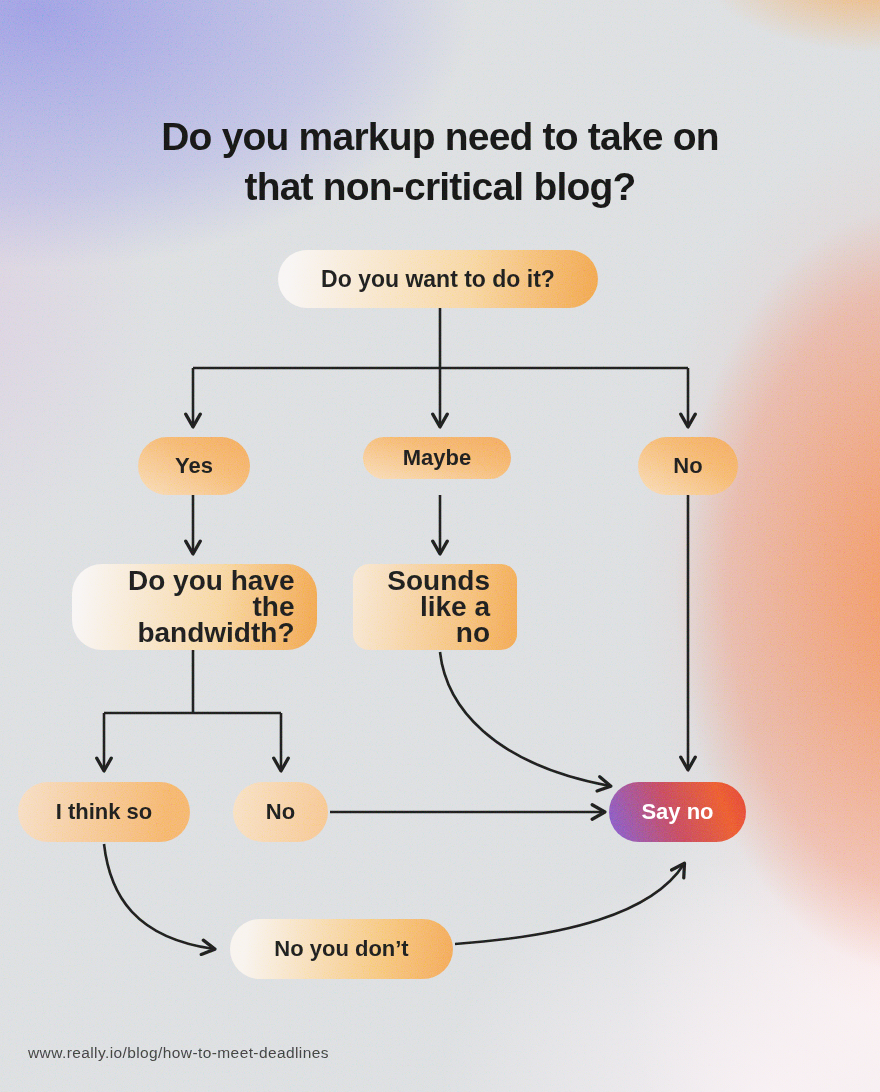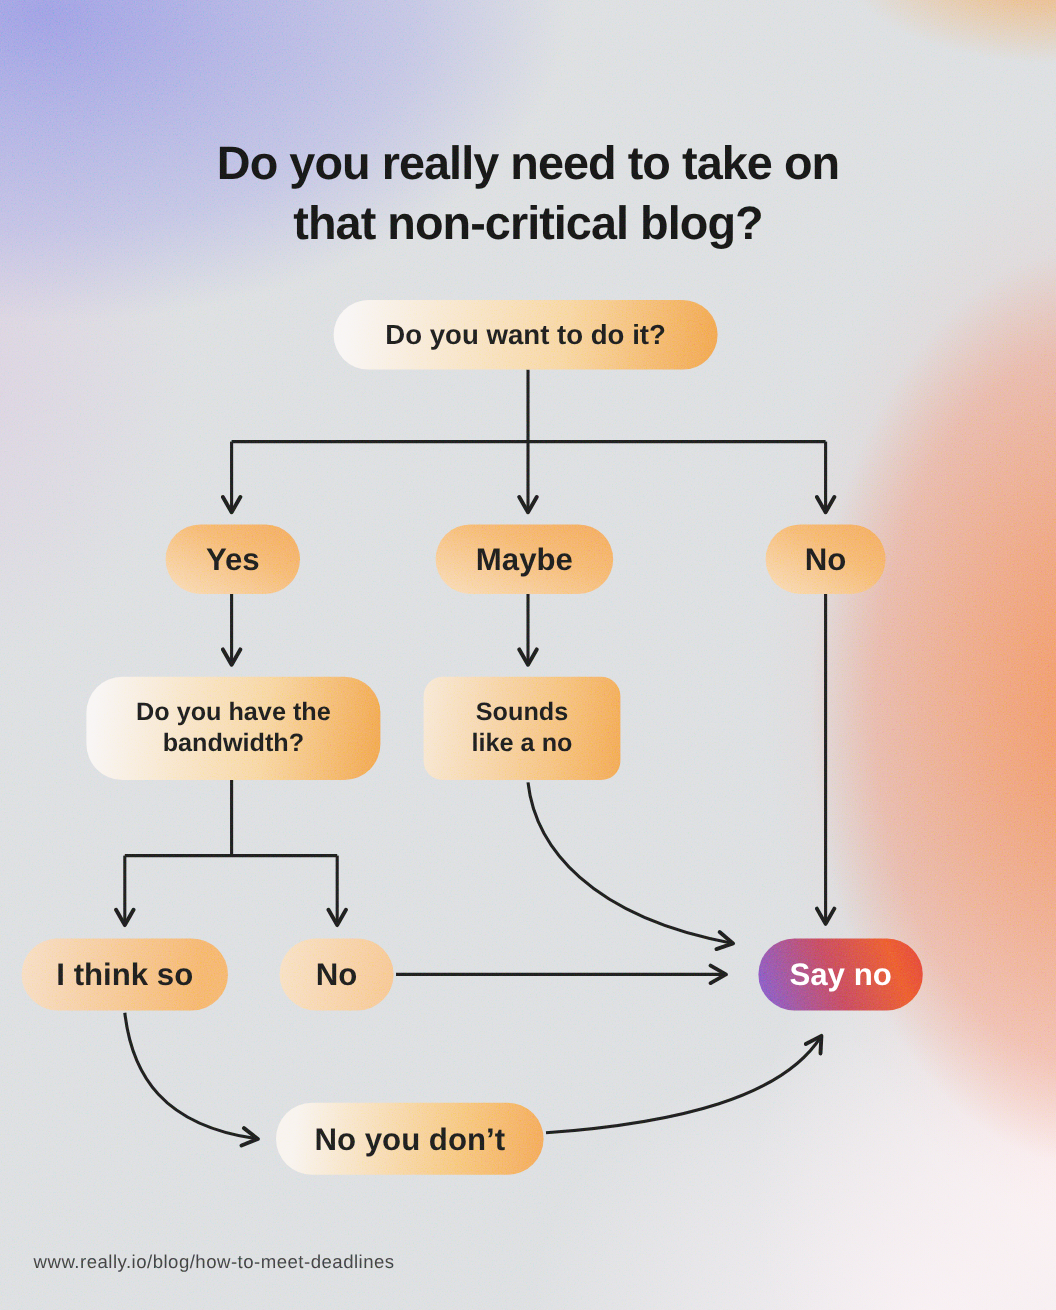--- a/index.html
+++ b/index.html
@@ -22,21 +22,21 @@
     position:absolute;left:0;top:86px;width:880px;
     text-align:center;color:#141414;font-weight:700;
     font-size:39px;line-height:50px;letter-spacing:-0.8px;
   }
   .title span{display:block;white-space:nowrap;}
   .pill{
     position:absolute;display:flex;align-items:center;justify-content:center;
     border-radius:30px;color:#1b1b1b;font-weight:700;text-align:center;
   }
   .pill .txt{display:block;}
-  .fs23{font-size:23px;} .fs22{font-size:26px;} .fs21{font-size:21px;line-height:26px;}
+  .fs23{font-size:23px;} .fs22{font-size:22px;} .fs21{font-size:28px;line-height:26px;text-align:right;}
   .w200{width:200px;} .w110{width:110px;}
   .grad-big{background:linear-gradient(97deg,#f8f5f4 4%,#f7d5a2 60%,#f1a44c 100%);}
   .grad-nodont{background:linear-gradient(97deg,#f8f3ee 8%,#f6c680 68%,#f3a757 100%);}
   .grad-peach{background:linear-gradient(to top right,#f8dcba 0%,#f5b873 60%,#f3a95d 100%);}
   .grad-think{background:linear-gradient(97deg,#f6ddc5 0%,#f5b56e 85%);}
   .grad-nomid{background:linear-gradient(97deg,#f7e0c5 0%,#f6c591 100%);}
   .grad-sayno{background:linear-gradient(68deg,#8a5ac6 6%,#c8485e 46%,#ec5a2d 80%,#e23f39 100%);color:#ffffff;}
   .grad-sounds{background:linear-gradient(97deg,#f7e8d6 0%,#f5c07d 68%,#f2a752 100%);}
   .edges{position:absolute;left:0;top:0;}
   .footer{
@@ -68,33 +68,33 @@
       <path d="M104 713 V770" marker-end="url(#arrow)"></path>
       <path d="M281 713 V770" marker-end="url(#arrow)"></path>
       <path d="M440 652 C446 706 492 764 610 786" marker-end="url(#arrow)"></path>
       <path d="M330 812 H604" marker-end="url(#arrow)"></path>
       <path d="M104 844 C110 896 136 938 214 949" marker-end="url(#arrow)"></path>
       <path d="M455 944 C566 936 652 914 684 864" marker-end="url(#arrow)"></path>
     </g>
   </svg>
 
   <h1 class="title">
-    <span>Do you really need to take on</span>
+    <span>Do you markup need to take on</span>
     <span>that non-critical blog?</span>
   </h1>
 
   <div class="pill grad-big fs23" style="left:278px;top:250px;width:320px;height:58px;">
     <span class="txt">Do you want to do it?</span>
   </div>
 
   <div class="pill grad-peach fs22" style="left:138px;top:437px;width:112px;height:58px;">
     <span class="txt">Yes</span>
   </div>
 
-  <div class="pill grad-peach fs22" style="left:363px;top:437px;width:148px;height:58px;">
+  <div class="pill grad-peach fs22" style="left:363px;top:437px;width:148px;height:42px;">
     <span class="txt">Maybe</span>
   </div>
 
   <div class="pill grad-peach fs22" style="left:638px;top:437px;width:100px;height:58px;">
     <span class="txt">No</span>
   </div>
 
   <div class="pill grad-big fs21" style="left:72px;top:564px;width:245px;height:86px;">
     <span class="txt w200">Do you have the bandwidth?</span>
   </div>
@@ -104,21 +104,21 @@
   </div>
 
   <div class="pill grad-think fs22" style="left:18px;top:782px;width:172px;height:60px;">
     <span class="txt">I think so</span>
   </div>
 
   <div class="pill grad-nomid fs22" style="left:233px;top:782px;width:95px;height:60px;">
     <span class="txt">No</span>
   </div>
 
-  <div class="pill grad-sayno fs22" style="left:632px;top:782px;width:137px;height:60px;">
+  <div class="pill grad-sayno fs22" style="left:609px;top:782px;width:137px;height:60px;">
     <span class="txt">Say no</span>
   </div>
 
   <div class="pill grad-nodont fs22" style="left:230px;top:919px;width:223px;height:60px;">
     <span class="txt">No you don’t</span>
   </div>
 
   <div class="footer">www.really.io/blog/how-to-meet-deadlines</div>
 
   <svg class="grain" width="880" height="1092">

